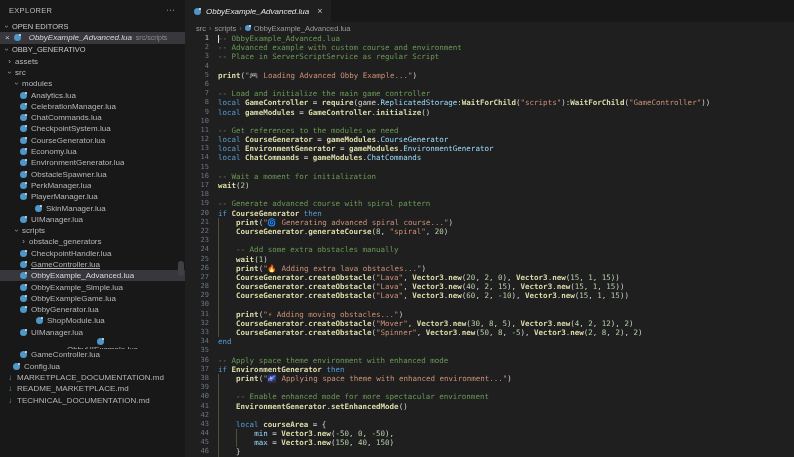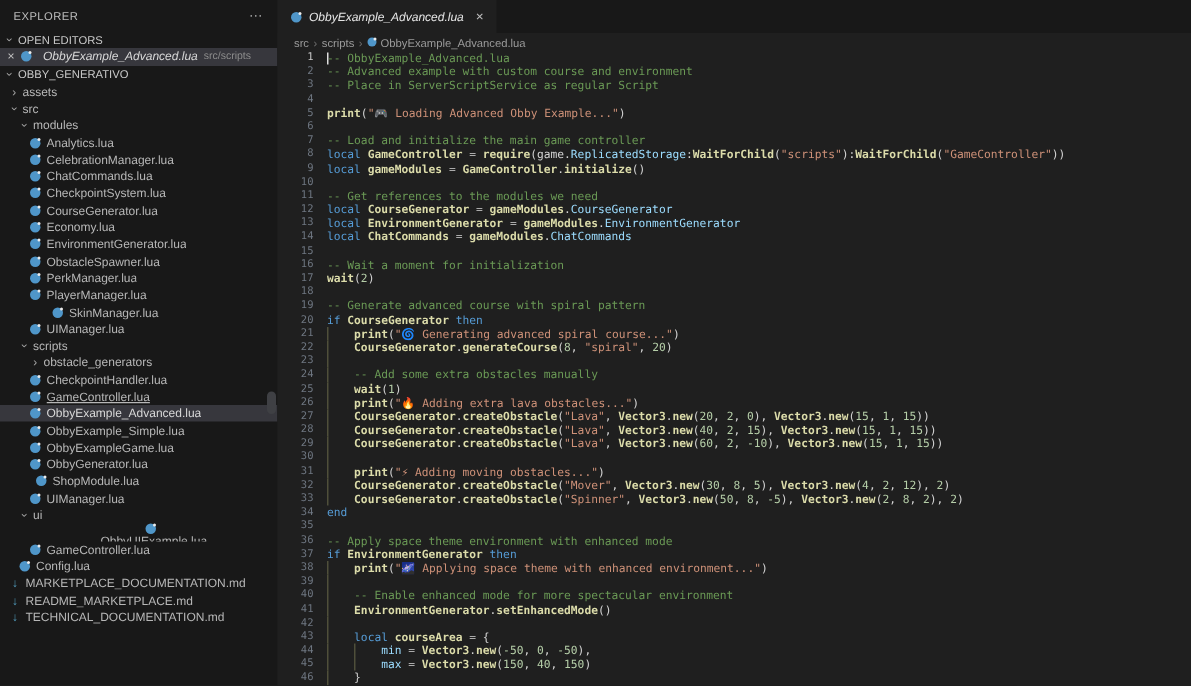--- a/index.html
+++ b/index.html
@@ -159,31 +159,27 @@
         <span class="tname">ObbyExample_Simple.lua</span>
       </div>
       <div class="trow" style="padding-left: 20px;">
         <span class="ic-lua"></span>
         <span class="tname">ObbyExampleGame.lua</span>
       </div>
       <div class="trow" style="padding-left: 20px;">
         <span class="ic-lua"></span>
         <span class="tname">ObbyGenerator.lua</span>
       </div>
-      <div class="trow" style="padding-left: 24px;">
+      <div class="trow" style="padding-left: 36px;">
         <span class="ic-lua"></span>
         <span class="tname">ShopModule.lua</span>
       </div>
       <div class="trow" style="padding-left: 20px;">
         <span class="ic-lua"></span>
         <span class="tname">UIManager.lua</span>
-      </div>
-      <div class="trow" style="padding-left: 13px;">
-        <span class="chev rot">›</span>
-        <span class="tname">ui</span>
       </div>
       <div class="trow" style="padding-left: 20px; flex-direction: column;">
         <span class="ic-lua"></span>
         <span class="tname">ObbyUIExample.lua</span>
       </div>
       <div class="trow" style="padding-left: 20px;">
         <span class="ic-lua"></span>
         <span class="tname">GameController.lua</span>
       </div>
       <div class="trow" style="padding-left: 13px;">

